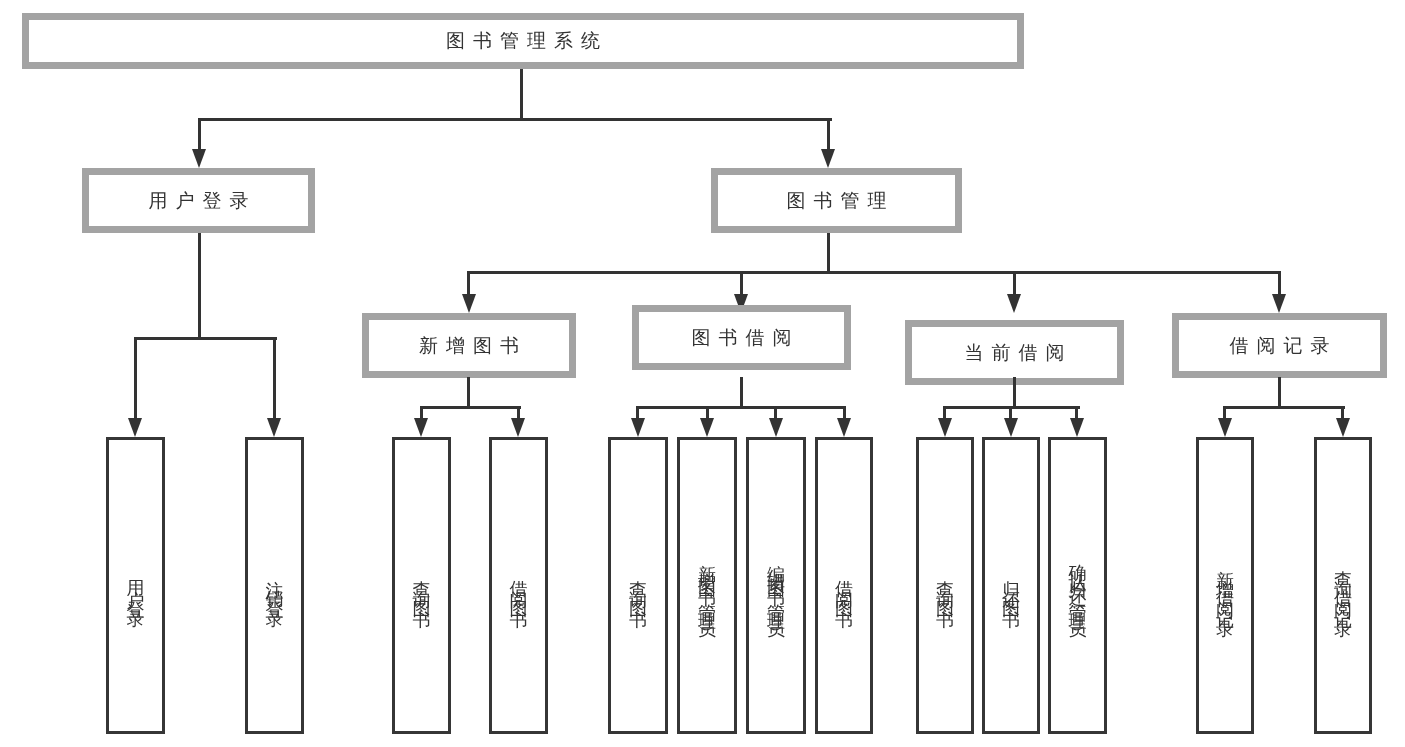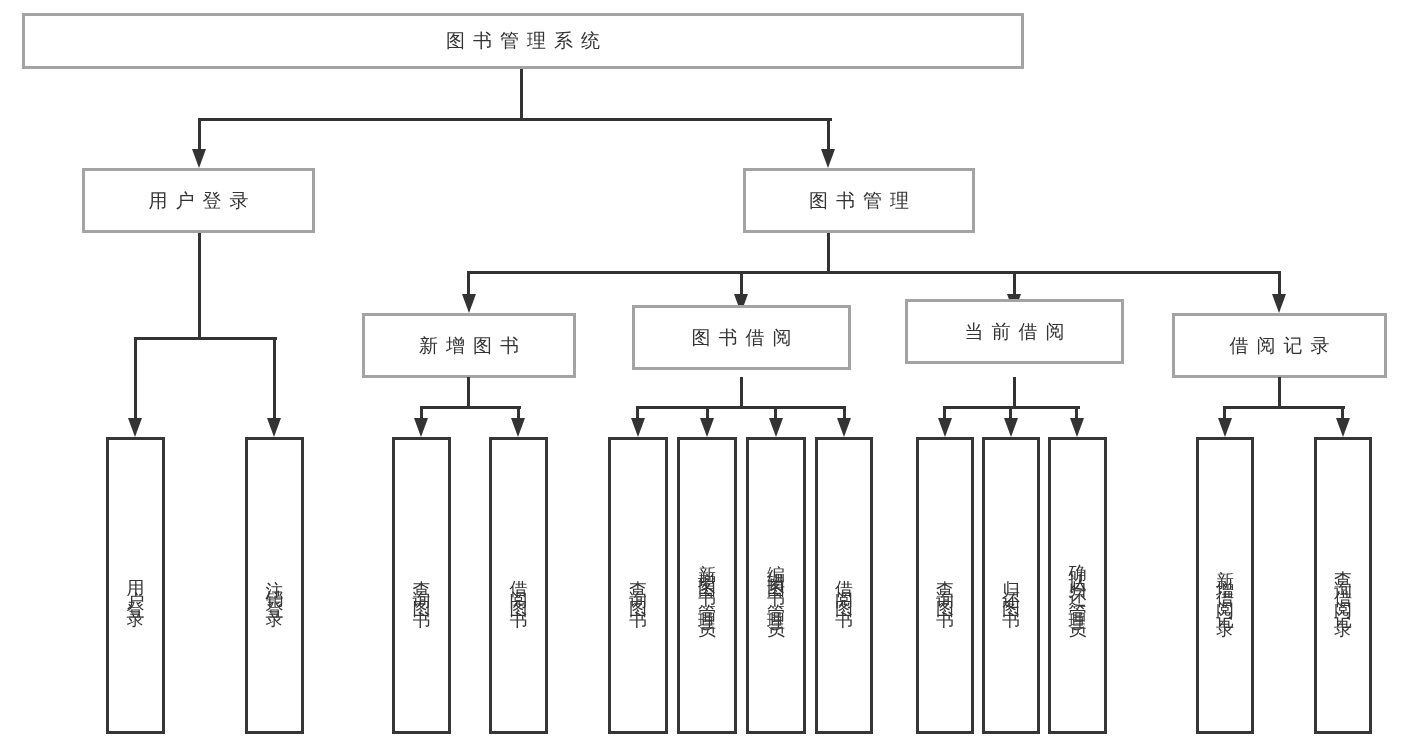--- a/index.html
+++ b/index.html
@@ -7,21 +7,21 @@
     position:relative;
     width:1405px;height:747px;
     background:#ffffff;
     font-family:"Liberation Sans","DejaVu Sans",sans-serif;
     overflow:hidden;
   }
   .node{
     position:absolute;
     box-sizing:border-box;
     background:#ffffff;
-    border:3px solid #a3a3a3;
+    border:7px solid #a3a3a3;
     display:flex;align-items:center;justify-content:center;
     font-size:19px;color:#333333;
     letter-spacing:8px;text-indent:8px;
     white-space:nowrap;
   }
   .leaf{
     position:absolute;
     box-sizing:border-box;
     background:#ffffff;
     border:3px solid #363636;
@@ -55,21 +55,21 @@
   <div class="node" style="left:22px;top:13px;width:1002px;height:56px;">图书管理系统</div>
 
   <div class="vl" style="left:520px;top:69px;height:52px;"></div>
   <div class="hl" style="left:198px;top:118px;width:634px;"></div>
   <div class="vl" style="left:198px;top:118px;height:34px;"></div>
   <div class="arrow" style="left:192px;top:149px;"></div>
   <div class="vl" style="left:827px;top:118px;height:34px;"></div>
   <div class="arrow" style="left:821px;top:149px;"></div>
 
   <div class="node" style="left:82px;top:168px;width:233px;height:65px;">用户登录</div>
-  <div class="node" style="left:743px;top:168px;width:232px;height:65px;">图书管理</div>
+  <div class="node" style="left:711px;top:168px;width:251px;height:65px;">图书管理</div>
 
   <div class="vl" style="left:198px;top:233px;height:107px;"></div>
   <div class="hl" style="left:134px;top:337px;width:143px;"></div>
   <div class="vl" style="left:134px;top:337px;height:84px;"></div>
   <div class="arrow" style="left:128px;top:418px;"></div>
   <div class="vl" style="left:273px;top:337px;height:84px;"></div>
   <div class="arrow" style="left:267px;top:418px;"></div>
 
   <div class="vl" style="left:827px;top:233px;height:41px;"></div>
   <div class="hl" style="left:467px;top:271px;width:814px;"></div>
@@ -77,21 +77,21 @@
   <div class="arrow" style="left:462px;top:294px;"></div>
   <div class="vl" style="left:740px;top:271px;height:26px;"></div>
   <div class="arrow" style="left:734px;top:294px;"></div>
   <div class="vl" style="left:1013px;top:271px;height:26px;"></div>
   <div class="arrow" style="left:1007px;top:294px;"></div>
   <div class="vl" style="left:1278px;top:271px;height:26px;"></div>
   <div class="arrow" style="left:1272px;top:294px;"></div>
 
   <div class="node" style="left:362px;top:313px;width:214px;height:65px;">新增图书</div>
   <div class="node" style="left:632px;top:305px;width:219px;height:65px;">图书借阅</div>
-  <div class="node" style="left:905px;top:299px;width:219px;height:65px;">当前借阅</div>
+  <div class="node" style="left:905px;top:320px;width:219px;height:65px;">当前借阅</div>
   <div class="node" style="left:1172px;top:313px;width:215px;height:65px;">借阅记录</div>
 
   <div class="vl" style="left:467px;top:377px;height:32px;"></div>
   <div class="hl" style="left:420px;top:406px;width:101px;"></div>
   <div class="vl" style="left:420px;top:406px;height:15px;"></div>
   <div class="arrow" style="left:414px;top:418px;"></div>
   <div class="vl" style="left:517px;top:406px;height:15px;"></div>
   <div class="arrow" style="left:511px;top:418px;"></div>
 
   <div class="vl" style="left:740px;top:377px;height:32px;"></div>

